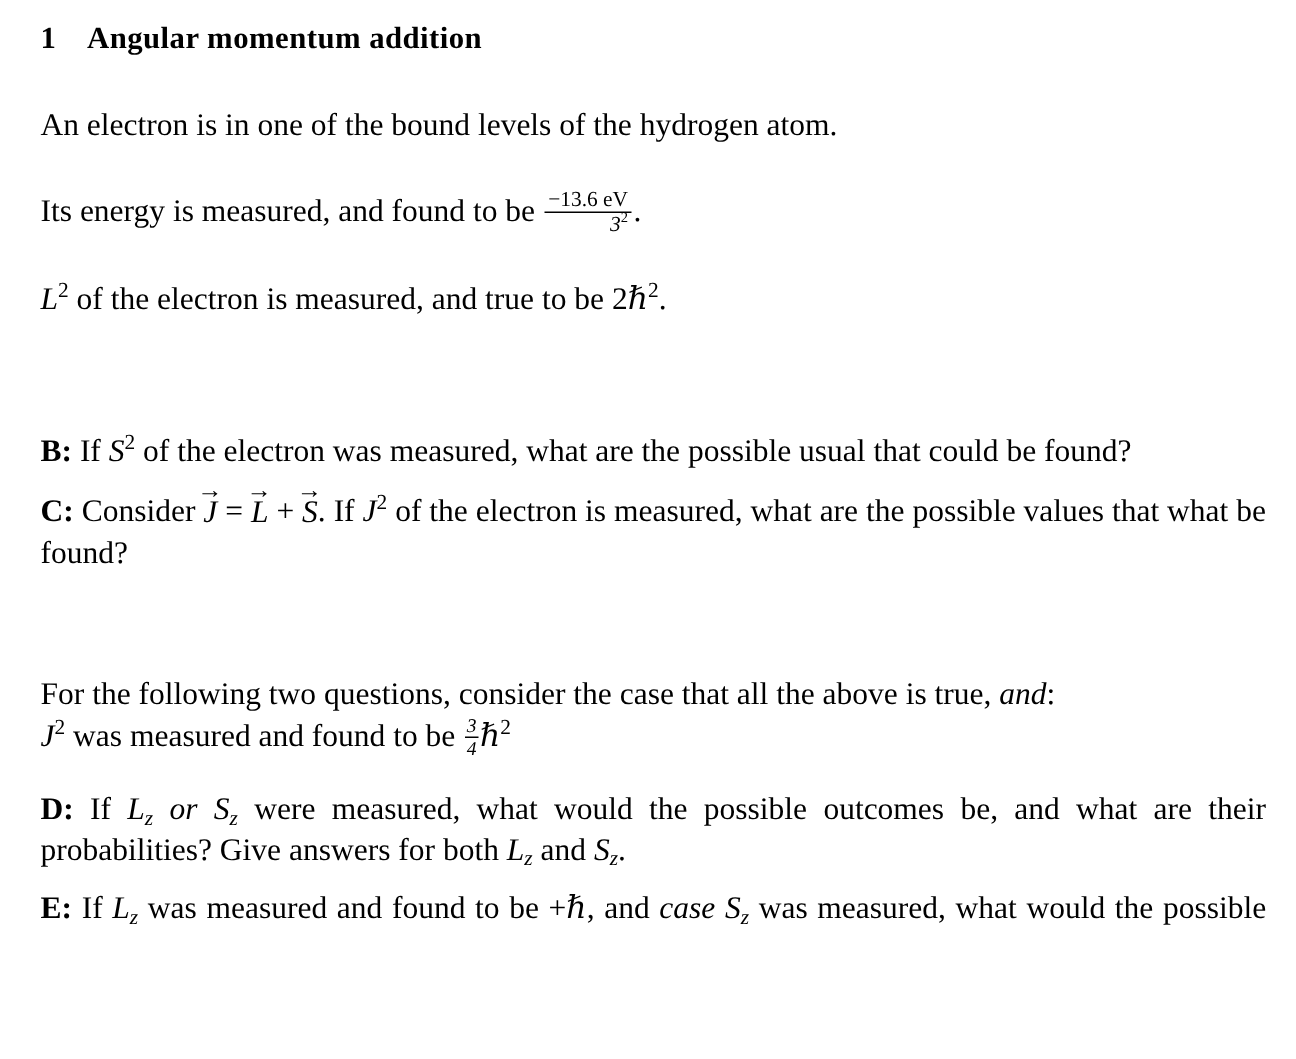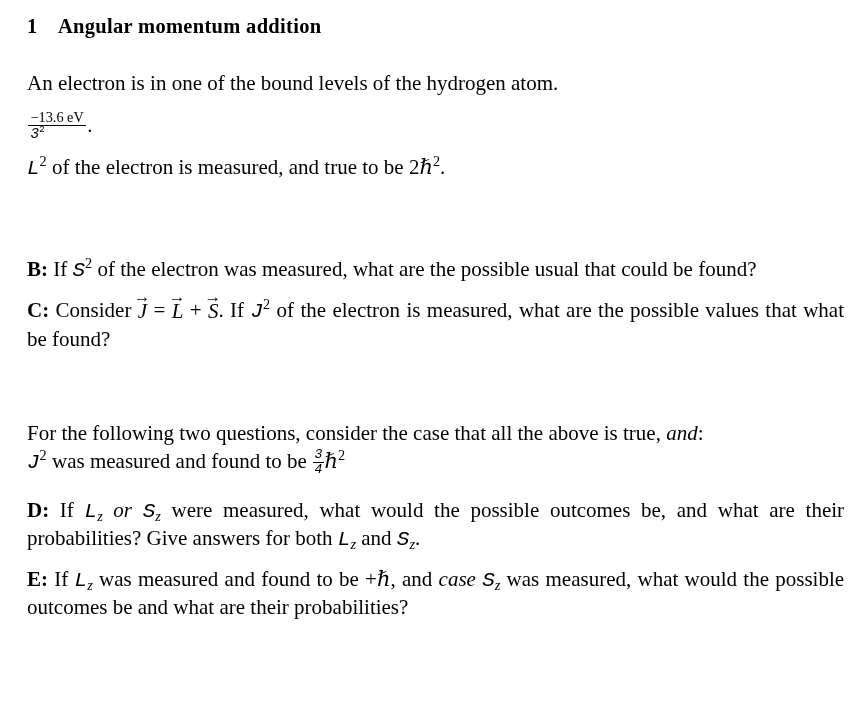--- a/index.html
+++ b/index.html
@@ -58,21 +58,21 @@
   
   .gap-intro  { height: 30px; }
   .gap-line   { height: 12px; }
   .gap-block  { height: 12px; }
   .gap-big    { height: 62px; }
   .gap-huge   { height: 67px; }
   .gap-mid    { height: 20px; }
 
   
   .math {
-    font-family: Liberation Mono, monospace;
+    font-family: Liberation Serif, serif;
     font-style: italic;
   }
   .mathup { font-style: normal; }
   .hbar {
     font-style: italic;
     font-family: "DejaVu Serif", "Liberation Serif", serif;
   }
   sup.m, sub.m {
     font-style: italic;
     font-size: 0.68em;
@@ -112,24 +112,24 @@
   .frac .den {
     display: block;
     border-top: 1px solid #000;
     padding: 0 0.12em;
   }
 
   
   .frac-lg {
     display: inline-block;
     vertical-align: -0.45em;
-    text-align: left;
+    text-align: right;
     font-size: 0.68em;
     line-height: 1.12;
-    margin: 0 0.07em;
+    margin: 16px 0.07em;
   }
   .frac-lg .num { display: block; padding: 0 0.18em; white-space: nowrap; }
   .frac-lg .den {
     display: block;
     border-top: 1px solid #000;
     padding: 0 0.18em;
   }
 
   .ital { font-style: italic; }
 </style>
@@ -140,21 +140,21 @@
   <div class="content">
 
     <h1 class="section-heading"><span class="section-number">1</span><span>Angular momentum addition</span></h1>
 
     <div class="gap-intro"></div>
 
     <p class="para nojust"><span>An electron is in one of the bound levels of the hydrogen atom.</span></p>
 
     <div class="gap-line"></div>
 
-    <p class="para nojust">
+    <p class="para nojust"><span>Its energy is measured, and found to be</span>
       <span class="frac-lg"><span class="num mathup">−13.6  eV</span><span class="den math"><span>3</span><sup class="mn">2</sup></span></span><span>.</span></p>
 
     <div class="gap-line"></div>
 
     <p class="para nojust"><span class="math">L</span><sup class="mn">2</sup>
       <span>of the electron is measured, and true to be</span>
       <span class="mathup">2</span><span class="hbar">ℏ</span><sup class="mn">2</sup><span>.</span></p>
 
     <div class="gap-big"></div>
 

